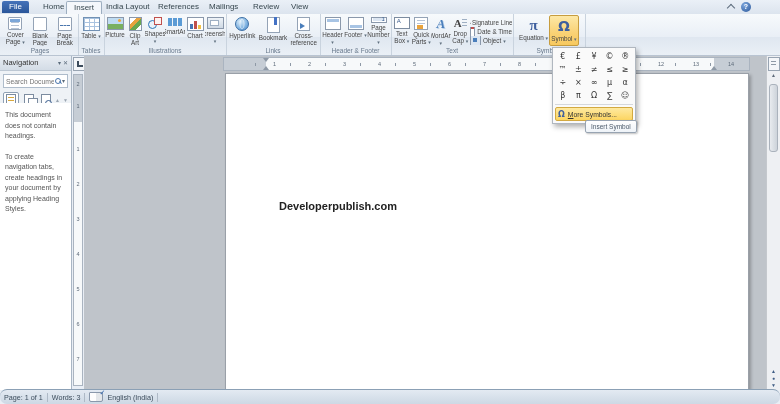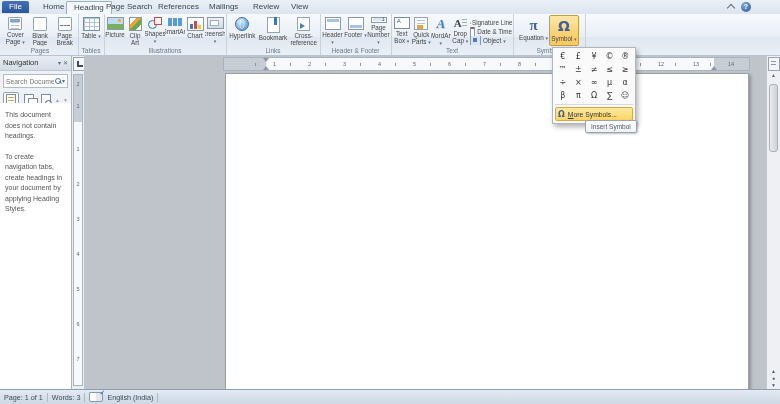--- a/index.html
+++ b/index.html
@@ -119,21 +119,21 @@
   
   .sdrop{position:absolute;left:552px;top:47px;width:78px;background:#fafafa;border:1px solid #b0b7bf;box-shadow:2px 3px 5px rgba(0,0,0,.3);z-index:40;padding:2px;}
   .symgrid{display:grid;grid-template-columns:repeat(5,1fr);}
   .symcell{height:13px;line-height:13px;text-align:center;font-size:8px;color:#333;font-family:"DejaVu Sans",sans-serif;}
   .ddsep{border-top:1px solid #d5d8dc;margin:2px 0;}
   .morerow{height:12px;display:flex;align-items:center;gap:3px;background:linear-gradient(#fee9a0,#fcd561);border:1px solid #d3a940;border-radius:2px;font-size:6.8px;color:#333;padding:0 2px;white-space:nowrap;}
   .morerow .om{font:bold 8px "DejaVu Sans",sans-serif;color:#3e5f9e;}
   .u{text-decoration:underline;}
   .stip{position:absolute;left:585px;top:120px;background:linear-gradient(#fff,#eef3f8);border:1px solid #98a4b2;border-radius:2px;font-size:6.5px;color:#4b5a6a;padding:2px 5px;z-index:41;box-shadow:1px 1px 2px rgba(0,0,0,.25);white-space:nowrap;}
   
-  .status{position:absolute;left:0;right:0;bottom:0;height:14px;background:linear-gradient(#e3eaf2,#cdd8e4);border-top:1px solid #8ba0b5;display:flex;align-items:center;font-size:7.2px;color:#3c4c5c;padding:0 4px;gap:4px;}
+  .status{position:absolute;left:0;right:0;bottom:0;height:14px;background:linear-gradient(#e3eaf2,#cdd8e4);border-top:1px solid #8ba0b5;display:flex;align-items:center;font-size:7.2px;color:#3c4c5c;padding:0 4px;gap:4px;border-radius:7px;}
   .sdiv{width:1px;height:9px;background:#aeb9c6;}
   .sbook{position:relative;width:12px;height:8px;background:linear-gradient(90deg,#fdfdfd 48%,#e4e7ea 52%);border:1px solid #8a98ab;border-radius:1px 1px 2px 2px;}
   .bookcheck{position:absolute;right:-3px;top:-4px;font-size:7px;color:#2f66b0;font-weight:bold;}
   .sright{margin-left:auto;display:flex;align-items:center;gap:2px;}
   .vbtn{width:13px;height:11px;border:1px solid transparent;border-radius:2px;display:flex;align-items:center;justify-content:center;}
   .vbtn.active{background:linear-gradient(#fce7a9,#f7cf6b);border-color:#c79d3f;}
   .vbi{width:7px;height:7px;background:#fff;border:1px solid #7c8ca0;}
   .vbi.b2{background:linear-gradient(90deg,#fff 48%,#dfe4ea 52%);}
   .vbi.b3{border-radius:50% 0 0 0;background:#eaf1f8;}
   .vbi.b4{background:repeating-linear-gradient(#fff 0 1px,#9fb0c4 1px 2px,#fff 2px 3px);}
@@ -144,22 +144,22 @@
   .zthumb{position:absolute;left:25px;top:-3px;width:5px;height:9px;background:linear-gradient(#fdfefe,#cfd8e2);border:1px solid #8fa0b2;border-radius:2px;}
 </style>
 </head>
 <body>
 
 <div class="frame">
 
   <div class="tabbar">
     <div class="tab file" style="left:2px">File</div>
     <div class="tab" style="left:36px">Home</div>
-    <div class="tab active" style="left:66px">Heading</div>
-    <div class="tab" style="left:99px">Page Search</div>
+    <div class="tab active" style="left:66px">Insert</div>
+    <div class="tab" style="left:99px">India Layout</div>
     <div class="tab" style="left:151px">References</div>
     <div class="tab" style="left:202px">Mailings</div>
     <div class="tab" style="left:246px">Review</div>
     <div class="tab" style="left:284px">View</div>
     <div class="chev"></div>
     <div class="helpbtn">?</div>
   </div>
 
   <div class="ribbon">
 
@@ -362,20 +362,21 @@
 
   <div class="docarea">
     <div class="hruler">
       <div class="hwhite"></div>
       <span class="indent"></span>
       <span class="indent b"></span>
       <span class="indent r"></span>
       <span></span>
     <span class="rnum" style="left: 49px;">1</span><span class="rdot" style="left: 31px;"></span><span class="rnum" style="left: 84px;">2</span><span class="rdot" style="left: 66px;"></span><span class="rnum" style="left: 119px;">3</span><span class="rdot" style="left: 101px;"></span><span class="rnum" style="left: 154px;">4</span><span class="rdot" style="left: 136px;"></span><span class="rnum" style="left: 189px;">5</span><span class="rdot" style="left: 171px;"></span><span class="rnum" style="left: 224px;">6</span><span class="rdot" style="left: 206px;"></span><span class="rnum" style="left: 259px;">7</span><span class="rdot" style="left: 241px;"></span><span class="rnum" style="left: 294px;">8</span><span class="rdot" style="left: 276px;"></span><span class="rnum" style="left: 329px;">9</span><span class="rdot" style="left: 311px;"></span><span class="rnum" style="left: 364px;">10</span><span class="rdot" style="left: 346px;"></span><span class="rnum" style="left: 399px;">11</span><span class="rdot" style="left: 381px;"></span><span class="rnum" style="left: 434px;">12</span><span class="rdot" style="left: 416px;"></span><span class="rnum" style="left: 469px;">13</span><span class="rdot" style="left: 451px;"></span><span class="rnum" style="left: 504px;">14</span><span class="rdot" style="left: 486px;"></span></div>
     <div class="page">
+      <div class="dbody">Developerpublish.com</div>
     </div>
   </div>
 
   <div class="vscroll">
     <div class="vsrulerbtn"></div>
     <span class="vsarrow" style="top:16px">▲</span>
     <div class="vthumb"></div>
     <span class="brow" style="bottom:16px">▲</span>
     <span class="brow" style="bottom:9px">●</span>
     <span class="brow" style="bottom:2px">▼</span>

